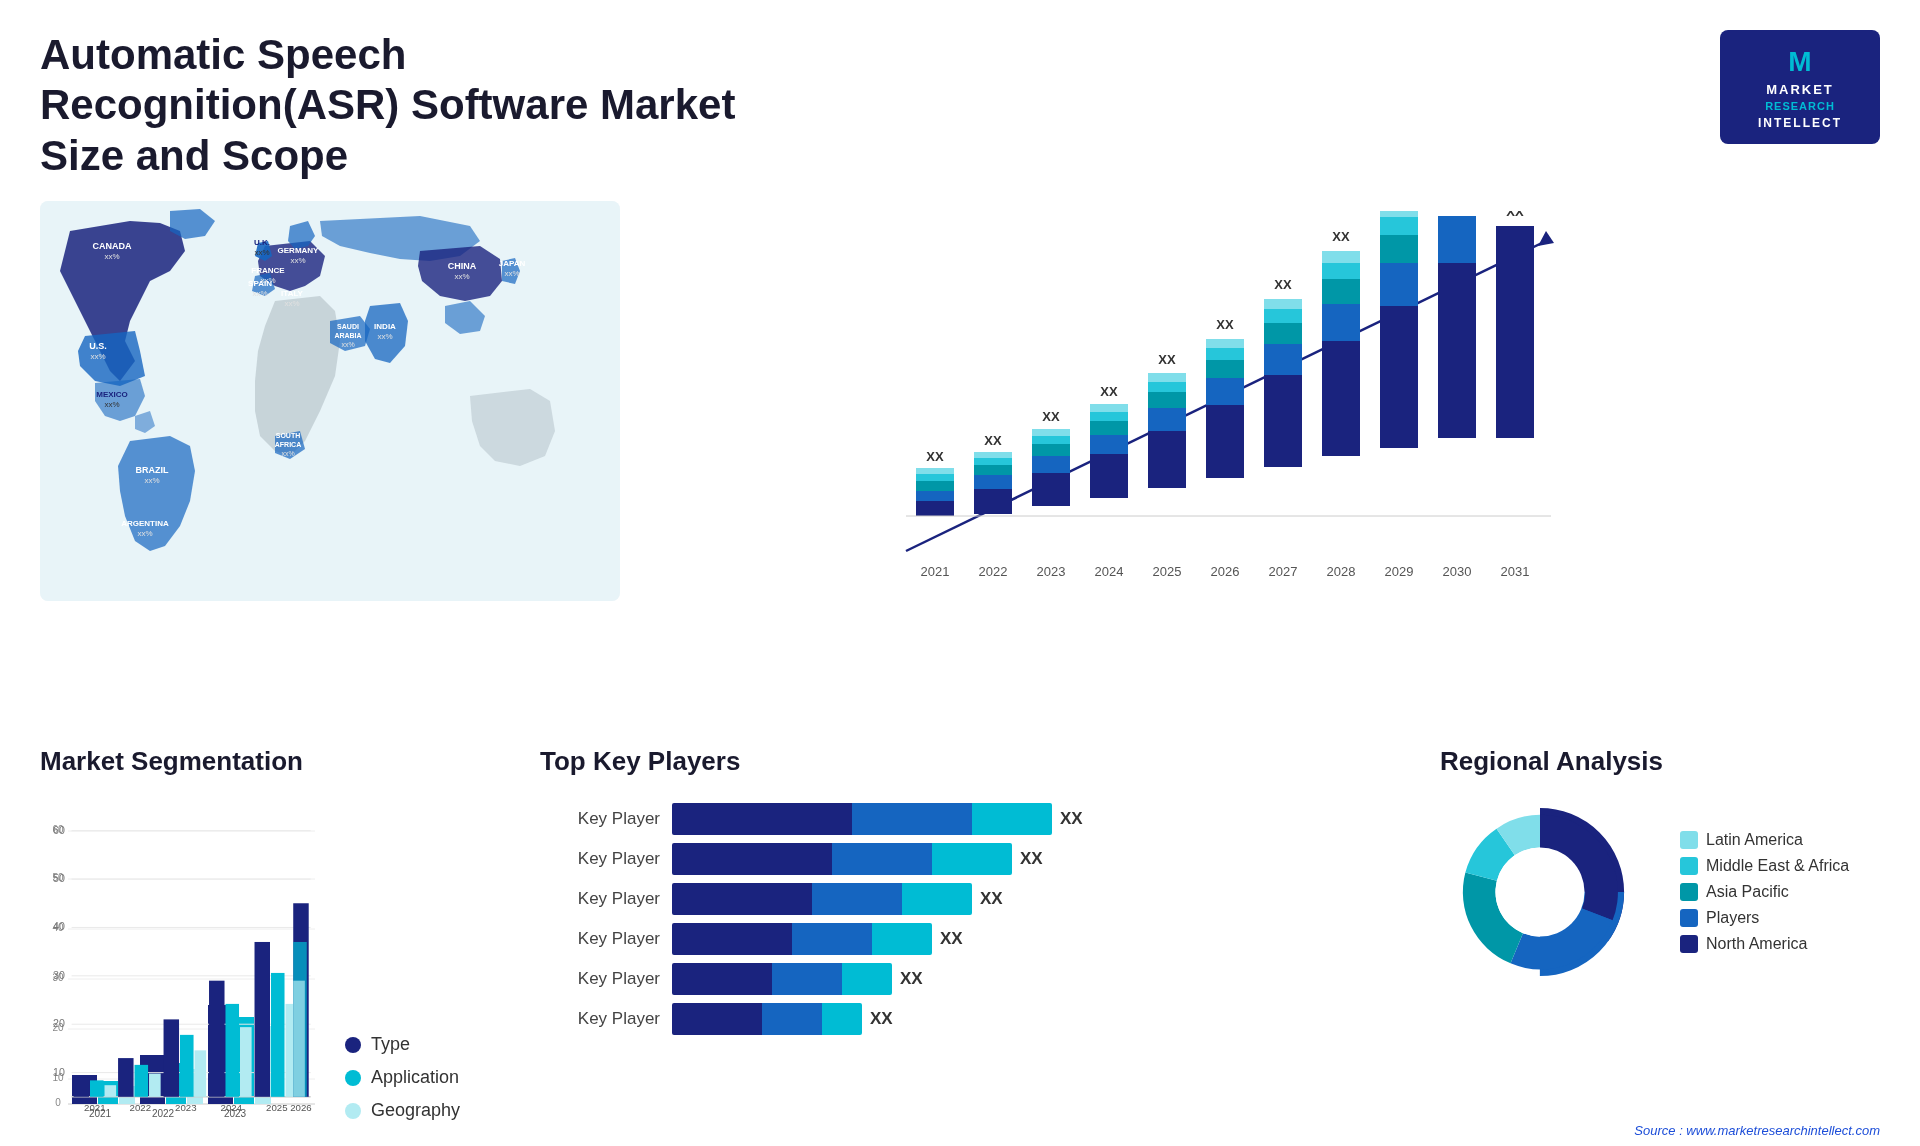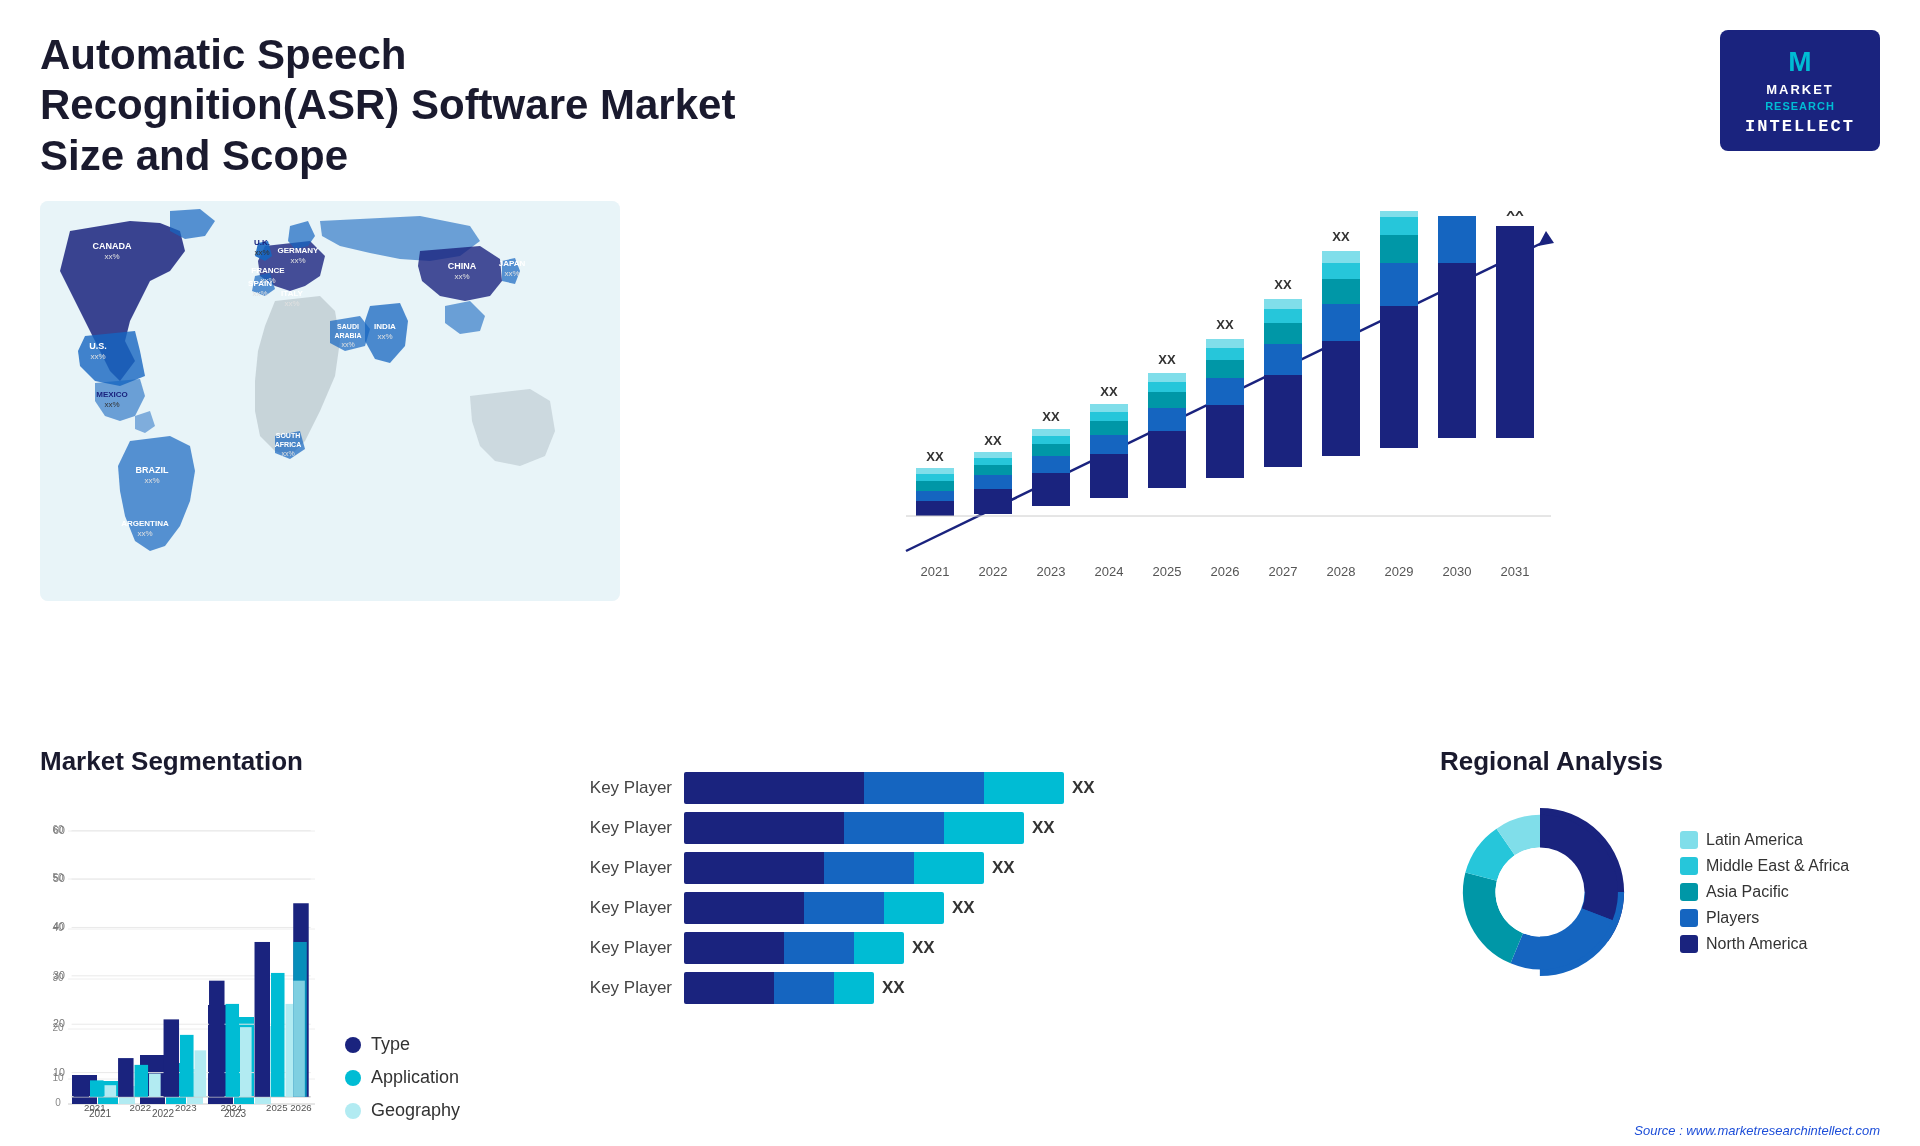--- a/index.html
+++ b/index.html
@@ -42,21 +42,21 @@
       line-height: 1.4;
       width: 160px;
     }
     .logo-box .logo-m {
       font-size: 28px;
       font-weight: 900;
       color: #00bcd4;
     }
     .logo-box .logo-text1 { font-size: 13px; letter-spacing: 2px; }
     .logo-box .logo-text2 { font-size: 11px; color: #00bcd4; letter-spacing: 1px; }
-    .logo-box .logo-text3 { font-size: 17px; letter-spacing: 2px; font-family: Liberation Mono, monospace; }
+    .logo-box .logo-text3 { font-size: 12px; letter-spacing: 2px; }
 
     
     .map-section {
       width: 472px;
       flex-shrink: 0;
     }
     .map-container {
       width: 580px;
       height: 400px;
       position: relative;
@@ -358,21 +358,21 @@
 
       <rect x="630" y="15" width="38" height="212" fill="#1a237e"></rect>
       <text x="649" y="5" font-family="Arial" font-size="13" font-weight="600" fill="#333" text-anchor="middle">XX</text>
       <text x="649" y="365" font-family="Arial" font-size="13" fill="#555" text-anchor="middle">2031</text>
 
       <line x1="40" y1="305" x2="685" y2="305" stroke="#ccc" stroke-width="1"></line>
     </svg>
   </div>
 </div>
 
-<div style="display:flex; padding: 10px 40px 20px 40px; gap: 52px; position:absolute; bottom: 0; left: 0; right: 0; height: 410px;">
+<div style="display:flex; padding: 10px 40px 20px 40px; gap: 40px; position:absolute; bottom: 0; left: 0; right: 0; height: 410px;">
 
   <div style="width:460px; flex-shrink:0;">
     <div class="section-title">Market Segmentation</div>
     <div style="display:flex; align-items:flex-end; gap:15px;">
 
       <div style="position:relative; width:280px; height:300px;margin-top:29px;">
         <svg viewBox="0 0 280 300" style="width:100%;height:100%;">
 
           <text x="18" y="12" font-family="Arial" font-size="10" fill="#888" text-anchor="middle">60</text>
           <text x="18" y="60" font-family="Arial" font-size="10" fill="#888" text-anchor="middle">50</text>
@@ -468,20 +468,21 @@
         </div>
         <div class="legend-item">
           <div class="legend-dot" style="background:#b2ebf2;"></div>
           <span>Geography</span>
         </div>
       </div>
     </div>
   </div>
 
   <div style="flex:1;">
+    <div class="section-title">Top Key Players</div>
     <div class="players-bars">
 
       <div class="player-row">
         <div class="player-label">Key Player</div>
         <div class="player-bar-wrap">
           <div class="player-bar" style="width:380px;">
             <div class="player-bar-seg1" style="width:180px;"></div>
             <div class="player-bar-seg2" style="width:120px;"></div>
             <div class="player-bar-seg3" style="width:80px;"></div>
           </div>

